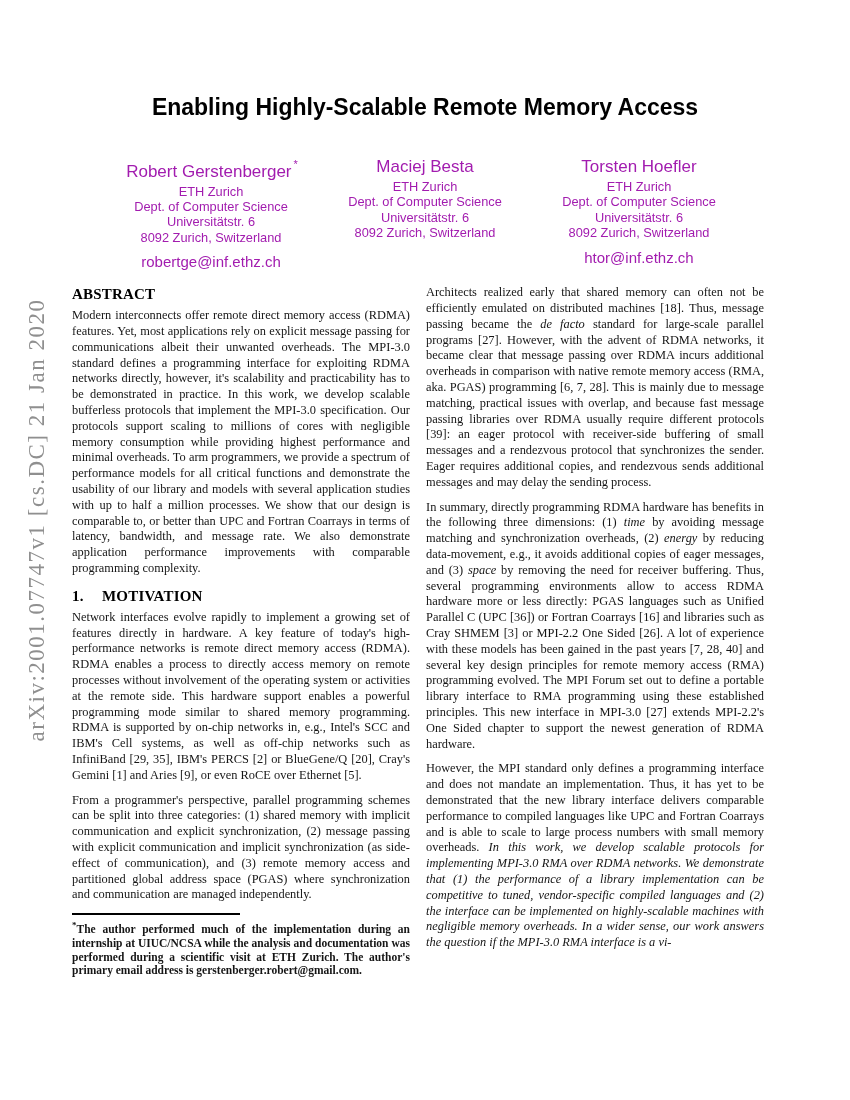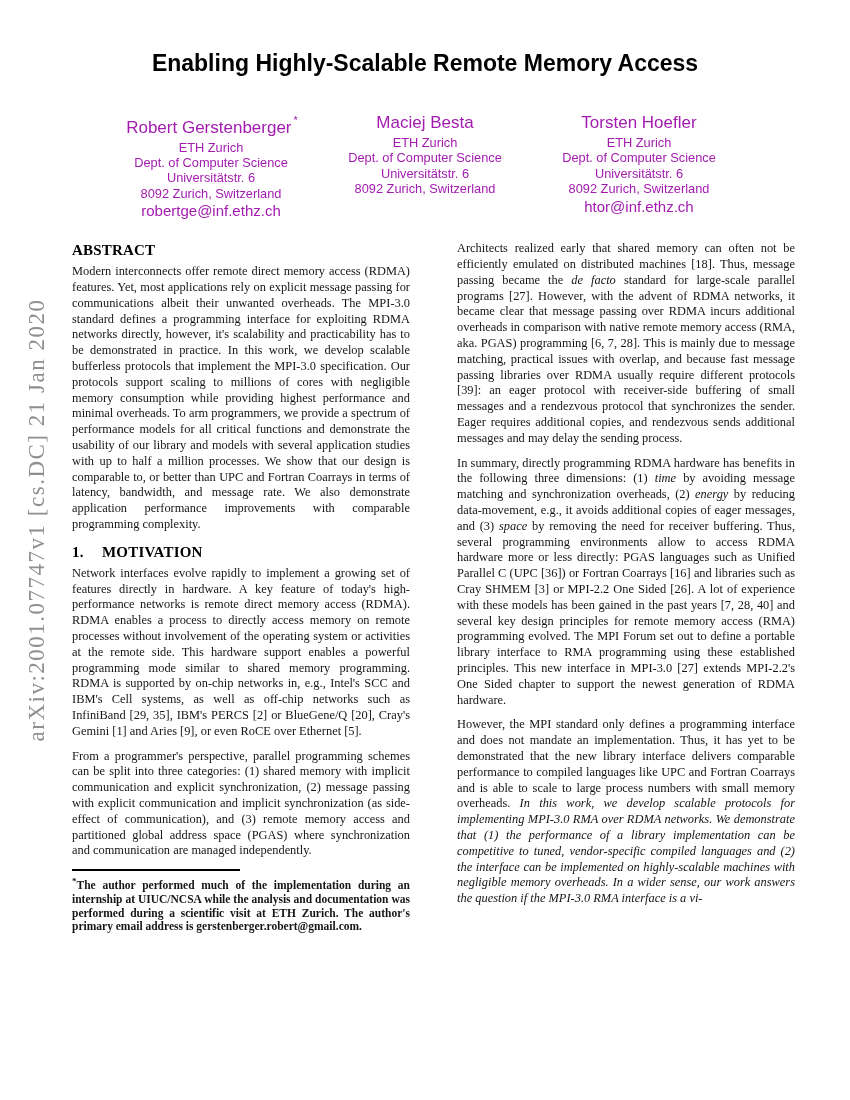--- a/index.html
+++ b/index.html
@@ -12,37 +12,37 @@
   
   .arxiv {
     position:absolute; top:506px; left:-232px; width:540px; height:28px;
     transform:rotate(-90deg);
     text-align:center; white-space:nowrap;
     font-family:"Liberation Serif", serif;
     font-size:23px; letter-spacing:1.5px; color:#8f8f8f;
   }
 
   .title-block {
-    padding-top:48px; text-align:center;
+    padding-top:92px; text-align:center;
     font-family:"Liberation Sans", sans-serif;
     font-weight:bold; font-size:23px; line-height:31px; color:#000;
   }
 
   .authors {
     display:flex; justify-content:center; margin-top:33px;
     font-family:"Liberation Sans", sans-serif; color:#a21caf;
   }
   .author { width:214px; text-align:center; }
   .author .name { font-size:17px; line-height:21px; margin-bottom:2px; }
   .author .name sup { font-size:11px; position:relative; top:-2px; left:2px; }
   .author .aff { font-size:12.8px; line-height:15.4px; }
-  .author .email { font-size:15px; line-height:18px; margin-top:1px; }
+  .author .email { font-size:15px; line-height:18px; margin-top:8px; }
 
   .columns {
-    display:flex; gap:47px; padding:0 72px; margin-top:21px;
+    display:flex; gap:16px; padding:0 72px; margin-top:14px;
   }
   .col {
     width:338px; flex:none; text-align:justify;
     font-size:12.4px; line-height:15.8px; color:#151515;
   }
   .col p { margin:0 0 9px 0; }
 
   h2.section {
     font-family:"Liberation Serif", serif; font-weight:bold;
     font-size:15px; line-height:19px; color:#000;

